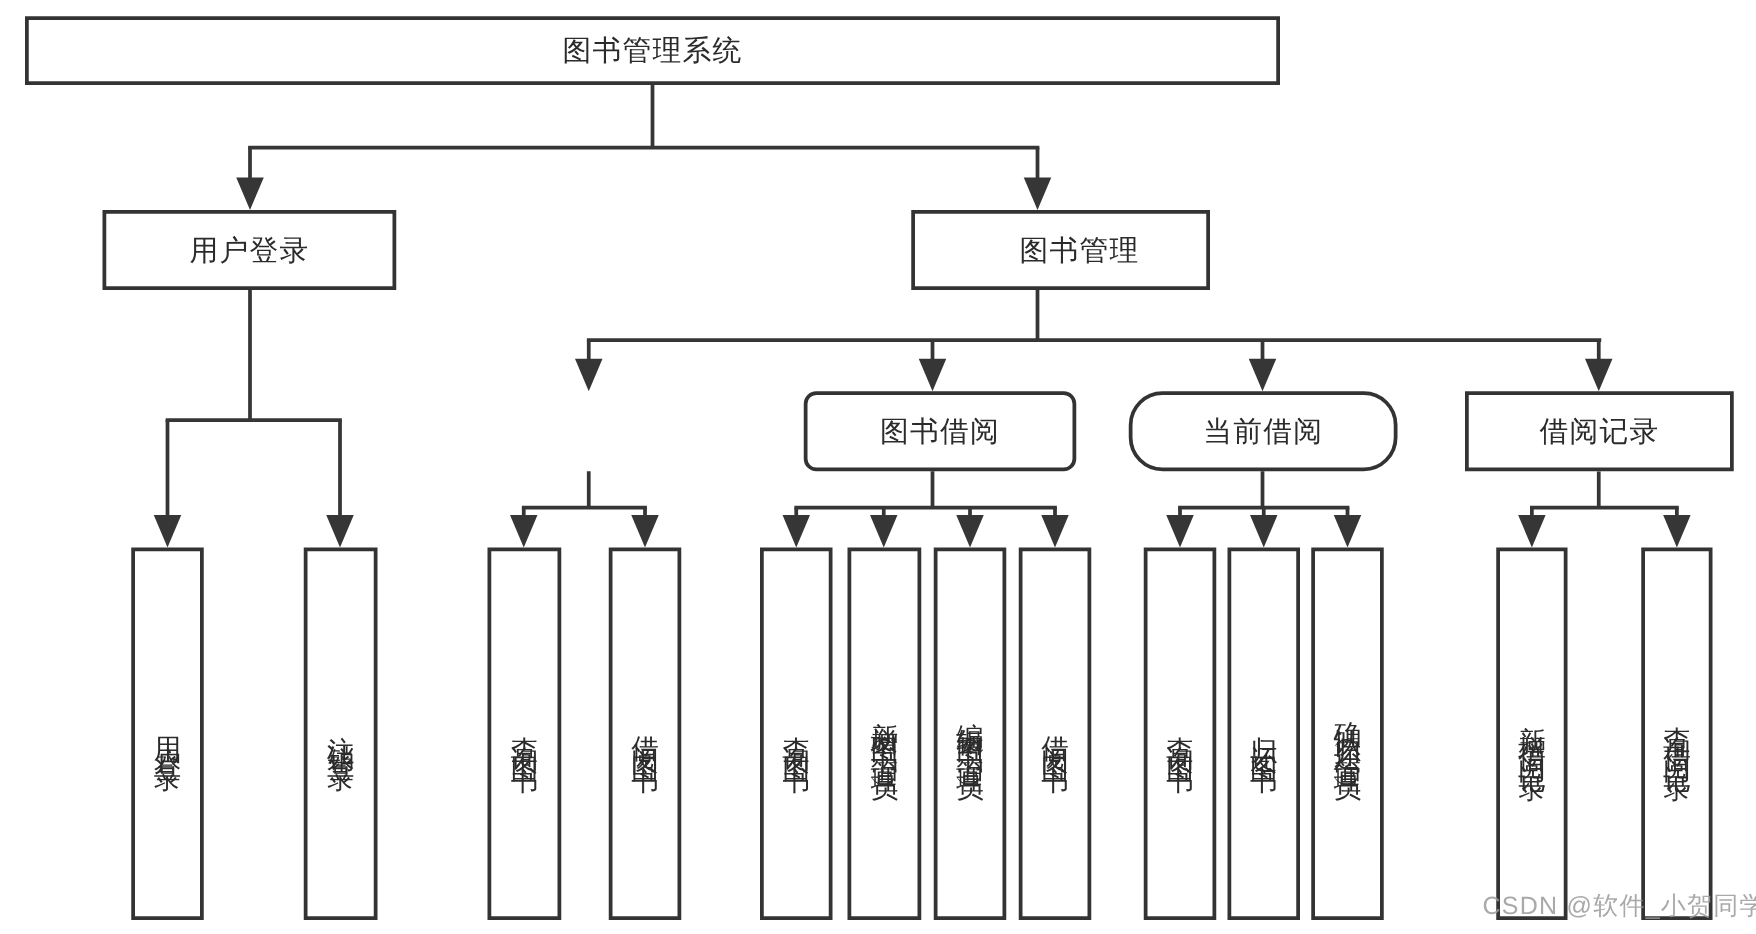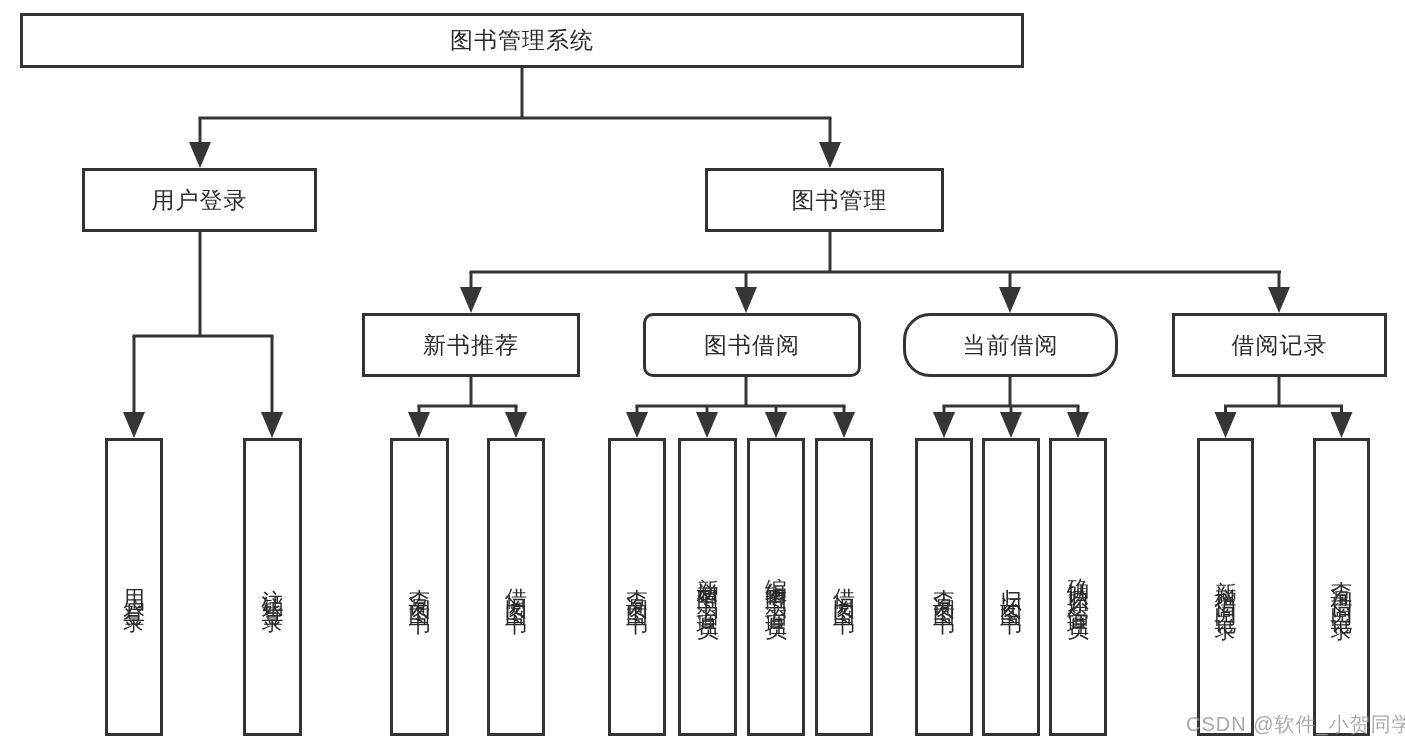--- a/index.html
+++ b/index.html
@@ -143,27 +143,24 @@
     </g>
   </svg>
 
   <div class="node" style="left:20px; top:13px; width:1004px; height:55px;">
     <span class="h-label">图书管理系统</span>
   </div>
 
   <div class="node" style="left:82px; top:168px; width:235px; height:64px;">
     <span class="h-label">用户登录</span>
   </div>
-  <div class="node" style="left:705px; top:168px; width:239px; height:64px;padding-left:30px;">
+  <div class="node" style="left:729px; top:168px; width:239px; height:64px;padding-left:30px;">
     <span class="h-label">图书管理</span>
   </div>
 
-  <div class="node" style="left:362px; top:313px; width:218px; height:64px;">
-    <span class="h-label">新书推荐</span>
-  </div>
   <div class="node" style="left:643px; top:313px; width:218px; height:64px;border-radius:10px;">
     <span class="h-label">图书借阅</span>
   </div>
   <div class="node" style="left:903px; top:313px; width:215px; height:64px;border-radius:27px;">
     <span class="h-label">当前借阅</span>
   </div>
   <div class="node" style="left:1172px; top:313px; width:215px; height:64px;">
     <span class="h-label">借阅记录</span>
   </div>
 

